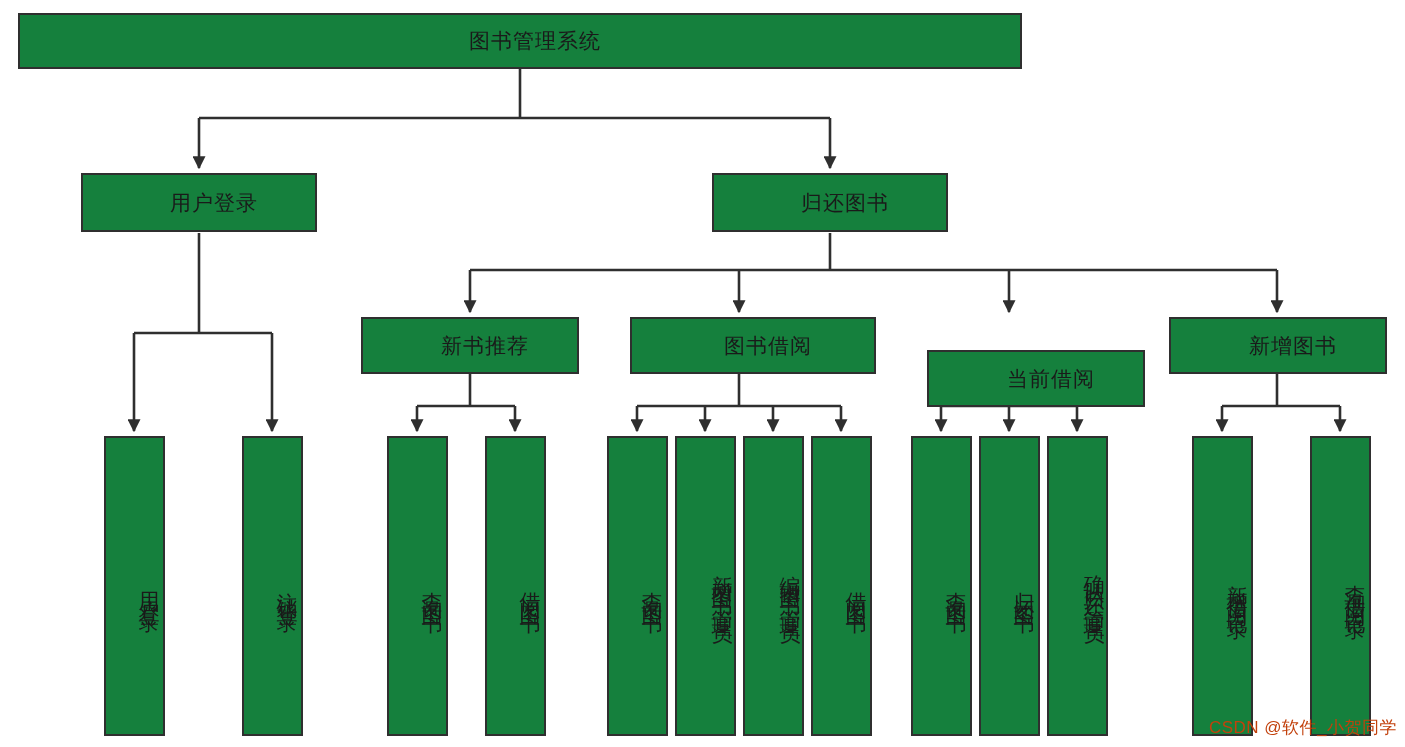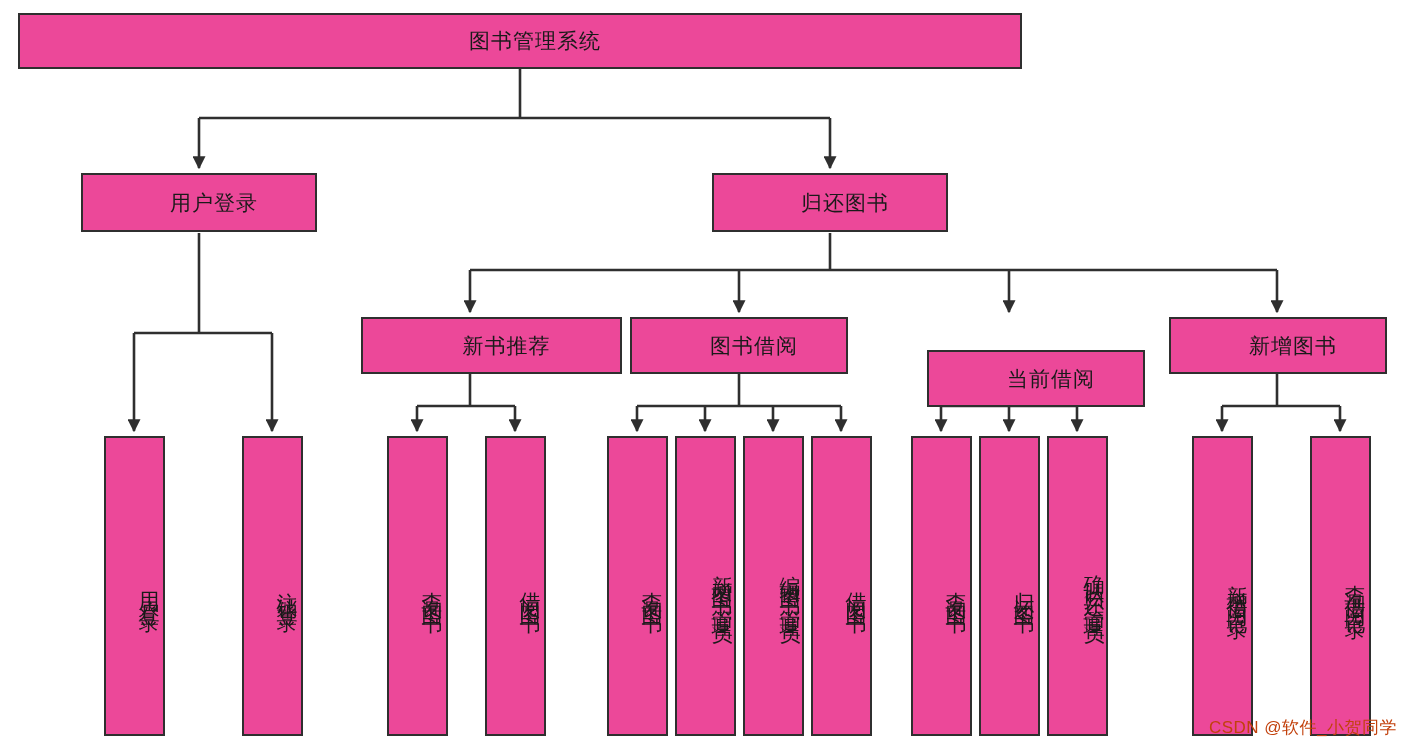--- a/index.html
+++ b/index.html
@@ -23,21 +23,21 @@
     left: 0;
     top: 0;
     width: 1405px;
     height: 747px;
     pointer-events: none;
   }
   .node {
     position: absolute;
     box-sizing: border-box;
     border: 2px solid #2f2f2f;
-    background: #ec4899;
+    background: #15803d;
     display: flex;
     align-items: center;
     justify-content: center;
     color: #1a1a1a;
     padding-left: 30px;
   }
   .node.horizontal {
     font-size: 21px;
     letter-spacing: 1px;
     line-height: 1.1;
@@ -128,24 +128,24 @@
     <span class="node-label">图书管理系统</span>
   </div>
 
   <div class="node horizontal" style="left:81px; top:173px; width:236px; height:59px;">
     <span class="node-label">用户登录</span>
   </div>
   <div class="node horizontal" style="left:712px; top:173px; width:236px; height:59px;">
     <span class="node-label">归还图书</span>
   </div>
 
-  <div class="node horizontal" style="left:361px; top:317px; width:261px; height:57px;">
+  <div class="node horizontal" style="left:361px; top:317px; width:218px; height:57px;">
     <span class="node-label">新书推荐</span>
   </div>
-  <div class="node horizontal" style="left:630px; top:317px; width:218px; height:57px;">
+  <div class="node horizontal" style="left:630px; top:317px; width:246px; height:57px;">
     <span class="node-label">图书借阅</span>
   </div>
   <div class="node horizontal" style="left:927px; top:317px; width:218px; height:57px;margin-top:33px;">
     <span class="node-label">当前借阅</span>
   </div>
   <div class="node horizontal" style="left:1169px; top:317px; width:218px; height:57px;">
     <span class="node-label">新增图书</span>
   </div>
 
   <div class="node vertical v-centered" style="left:104px; top:436px; width:61px; height:300px;">

